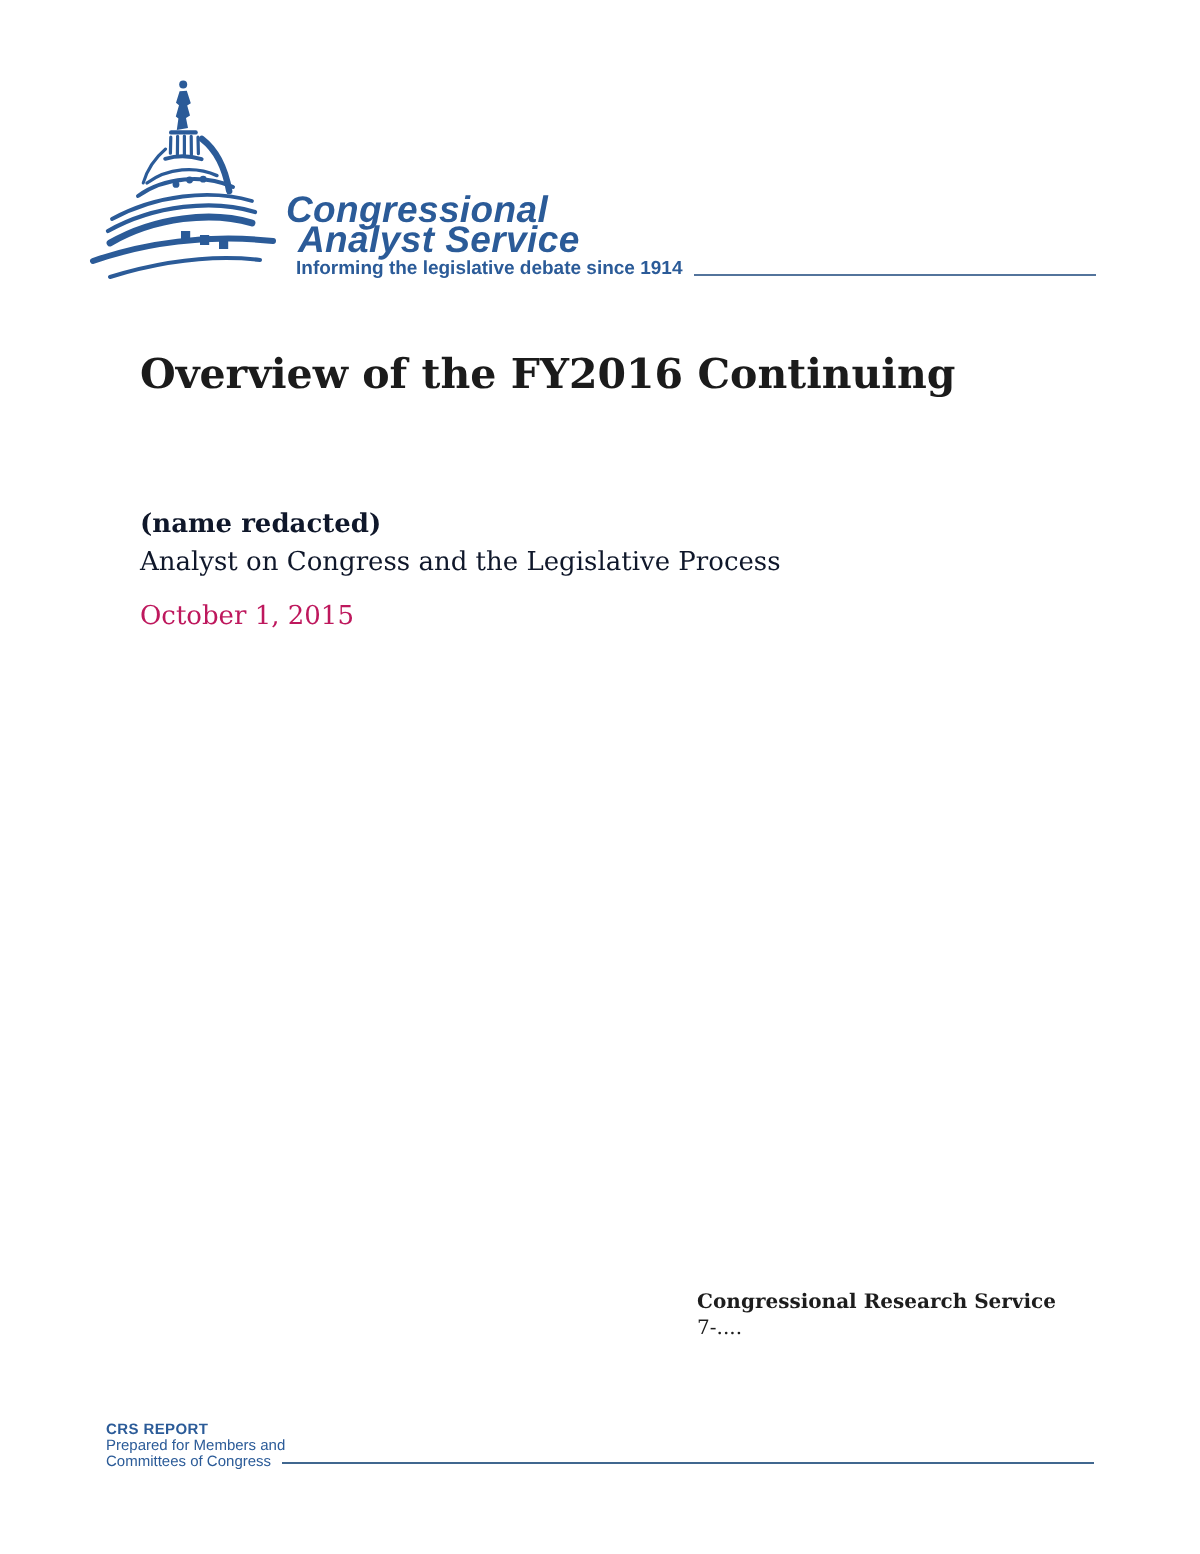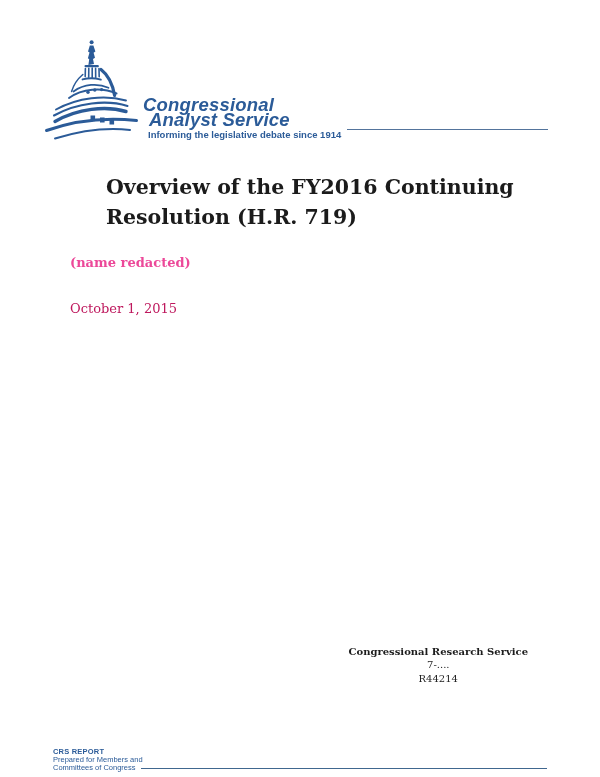--- a/index.html
+++ b/index.html
@@ -6,39 +6,39 @@
   .page{
     position:relative;width:600px;height:777px;background:#ffffff;overflow:hidden;
     font-family:"DejaVu Serif",serif;margin:0 auto;
   }
   
   .dome{position:absolute;left:44px;top:38px;width:125px;height:105px;}
   .org{position:absolute;left:143px;top:98px;color:#2b5b98;
        font-family:"Liberation Sans",sans-serif;font-weight:bold;font-style:italic;
        font-size:18.5px;line-height:14.5px;letter-spacing:.2px;white-space:nowrap;}
   .org2{margin-left:6px;}
-  .tagline-row{position:absolute;left:148px;top:129px;width:400px;display:flex;align-items:flex-start;}
+  .tagline-row{position:absolute;left:148px;top:129px;width:400px;display:flex;align-items:flex-end;}
   .tagline{color:#2b5b98;font-family:"Liberation Sans",sans-serif;font-weight:bold;
            font-size:9.5px;line-height:11px;white-space:nowrap;}
   .tagline-rule{flex:1;height:1.4px;background:#53749c;margin:0 0 2px 6px;}
   
   .title{position:absolute;left:70px;top:172px;margin:0;color:#1b1b1b;
          font-size:20.5px;font-weight:bold;line-height:30px;}
-  .title span{display:block;white-space:nowrap;margin-left:36px;}
-  .byline{position:absolute;left:70px;top:254px;color:#ec4899;
+  .title span{display:block;white-space:nowrap;}
+  .byline{position:absolute;left:70px;top:254px;color:#0f172a;
           font-size:13px;line-height:18.5px;white-space:nowrap;}
   .author{font-weight:bold;}
   .date{position:absolute;left:70px;top:300px;color:#be185d;
         font-size:13px;line-height:18.5px;white-space:nowrap;}
   
-  .footer-right{position:absolute;right:72px;top:645px;text-align:center;color:#1d1d1d;
+  .footer-right{position:absolute;right:72px;top:645px;text-align:left;color:#1d1d1d;
                 font-size:10px;line-height:13.4px;white-space:nowrap;}
   .fr-org{font-weight:bold;}
   
-  .footer-left{position:absolute;left:53px;top:748px;width:494px;color:#2b5b98;
+  .footer-left{position:absolute;left:53px;top:711px;width:494px;color:#2b5b98;
                font-family:"Liberation Sans",sans-serif;font-size:7.5px;line-height:7.8px;}
   .fl-label{font-weight:bold;letter-spacing:.2px;}
   .fl-row{display:flex;align-items:flex-end;justify-content:space-between;}
   .fl-row span:first-child{white-space:nowrap;}
   .footer-rule{flex:1;height:1.3px;background:#40678f;margin:0 0 2.2px 5px;}
 </style>
 </head>
 <body>
 
 <div class="page">
@@ -82,32 +82,31 @@
     <div class="org2">Analyst Service</div>
   </div>
 
   <div class="tagline-row">
     <span class="tagline">Informing the legislative debate since 1914</span>
     <span class="tagline-rule"></span>
   </div>
 
   <h1 class="title">
     <span>Overview of the FY2016 Continuing</span>
-    <span>Resolution (H.R. 719)</span>
   </h1>
 
   <div class="byline">
     <div class="author">(name redacted)</div>
+    <div class="role">Analyst on Congress and the Legislative Process</div>
   </div>
   <div class="date">October 1, 2015</div>
 
   <div class="footer-right">
     <div class="fr-org">Congressional Research Service</div>
     <div>7-....</div>
-    <div>R44214</div>
   </div>
 
   <div class="footer-left">
     <div class="fl-label">CRS REPORT</div>
     <div>Prepared for Members and</div>
     <div class="fl-row">
       <span>Committees of Congress</span>
       <span class="footer-rule"></span>
     </div>
   </div>

